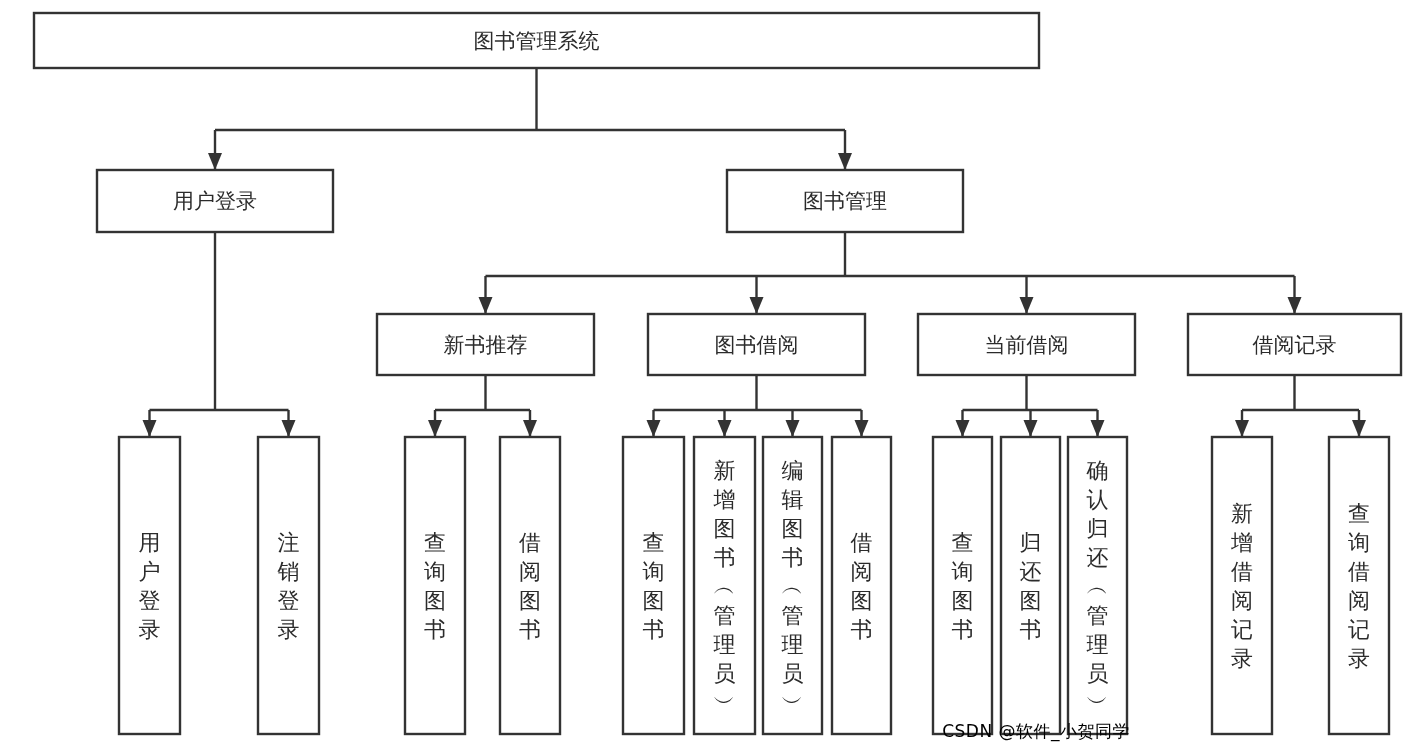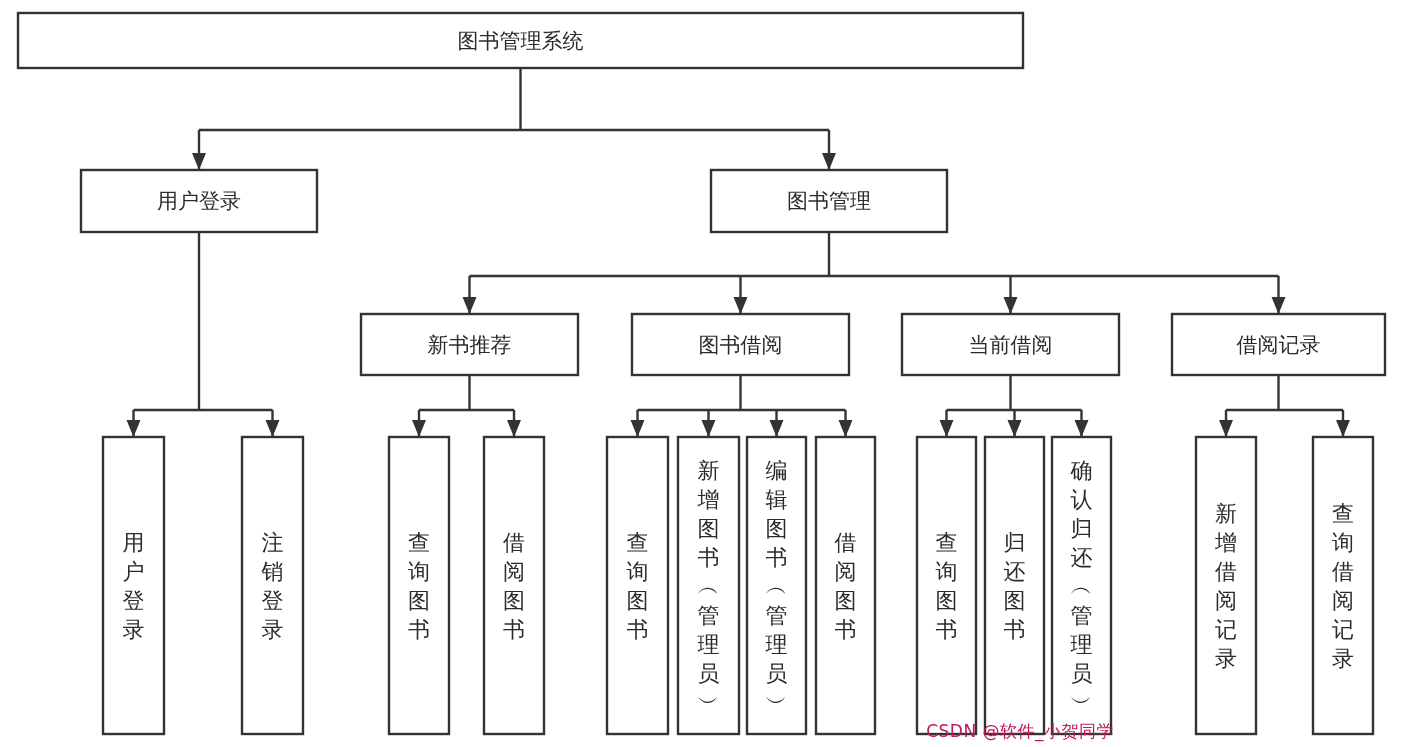--- a/index.html
+++ b/index.html
@@ -9,21 +9,21 @@
   }
   body {
     width: 1405px;
     height: 747px;
     font-family: "DejaVu Sans", "Liberation Sans", sans-serif;
     overflow: hidden;
     position: relative;
   }
   #diagram-root {
     position: absolute;
-    left: 0; top: 0;
+    left: 16px; top: 0;
     width: 1122px;
     height: 747px;
   }
   svg.flowchart {
     display: block;
     width: 1405px;
     height: 747px;
     shape-rendering: geometricPrecision;
   }
   .node-box {
@@ -52,21 +52,21 @@
     font-size: 22px;
     fill: #2b2b2b;
     text-anchor: middle;
   }
   .watermark {
     position: absolute;
     right: 8px;
     bottom: 4px;
     font-family: "DejaVu Sans", "Liberation Sans", sans-serif;
     font-size: 17px;
-    color: #be185d;
+    color: #000000;
     letter-spacing: 0.5px;
     white-space: nowrap;
     user-select: none;
   }
 </style>
 </head>
 <body>
 
 <div id="diagram-root">
   <svg class="flowchart" viewBox="0 0 1405 747" xmlns="http://www.w3.org/2000/svg">

